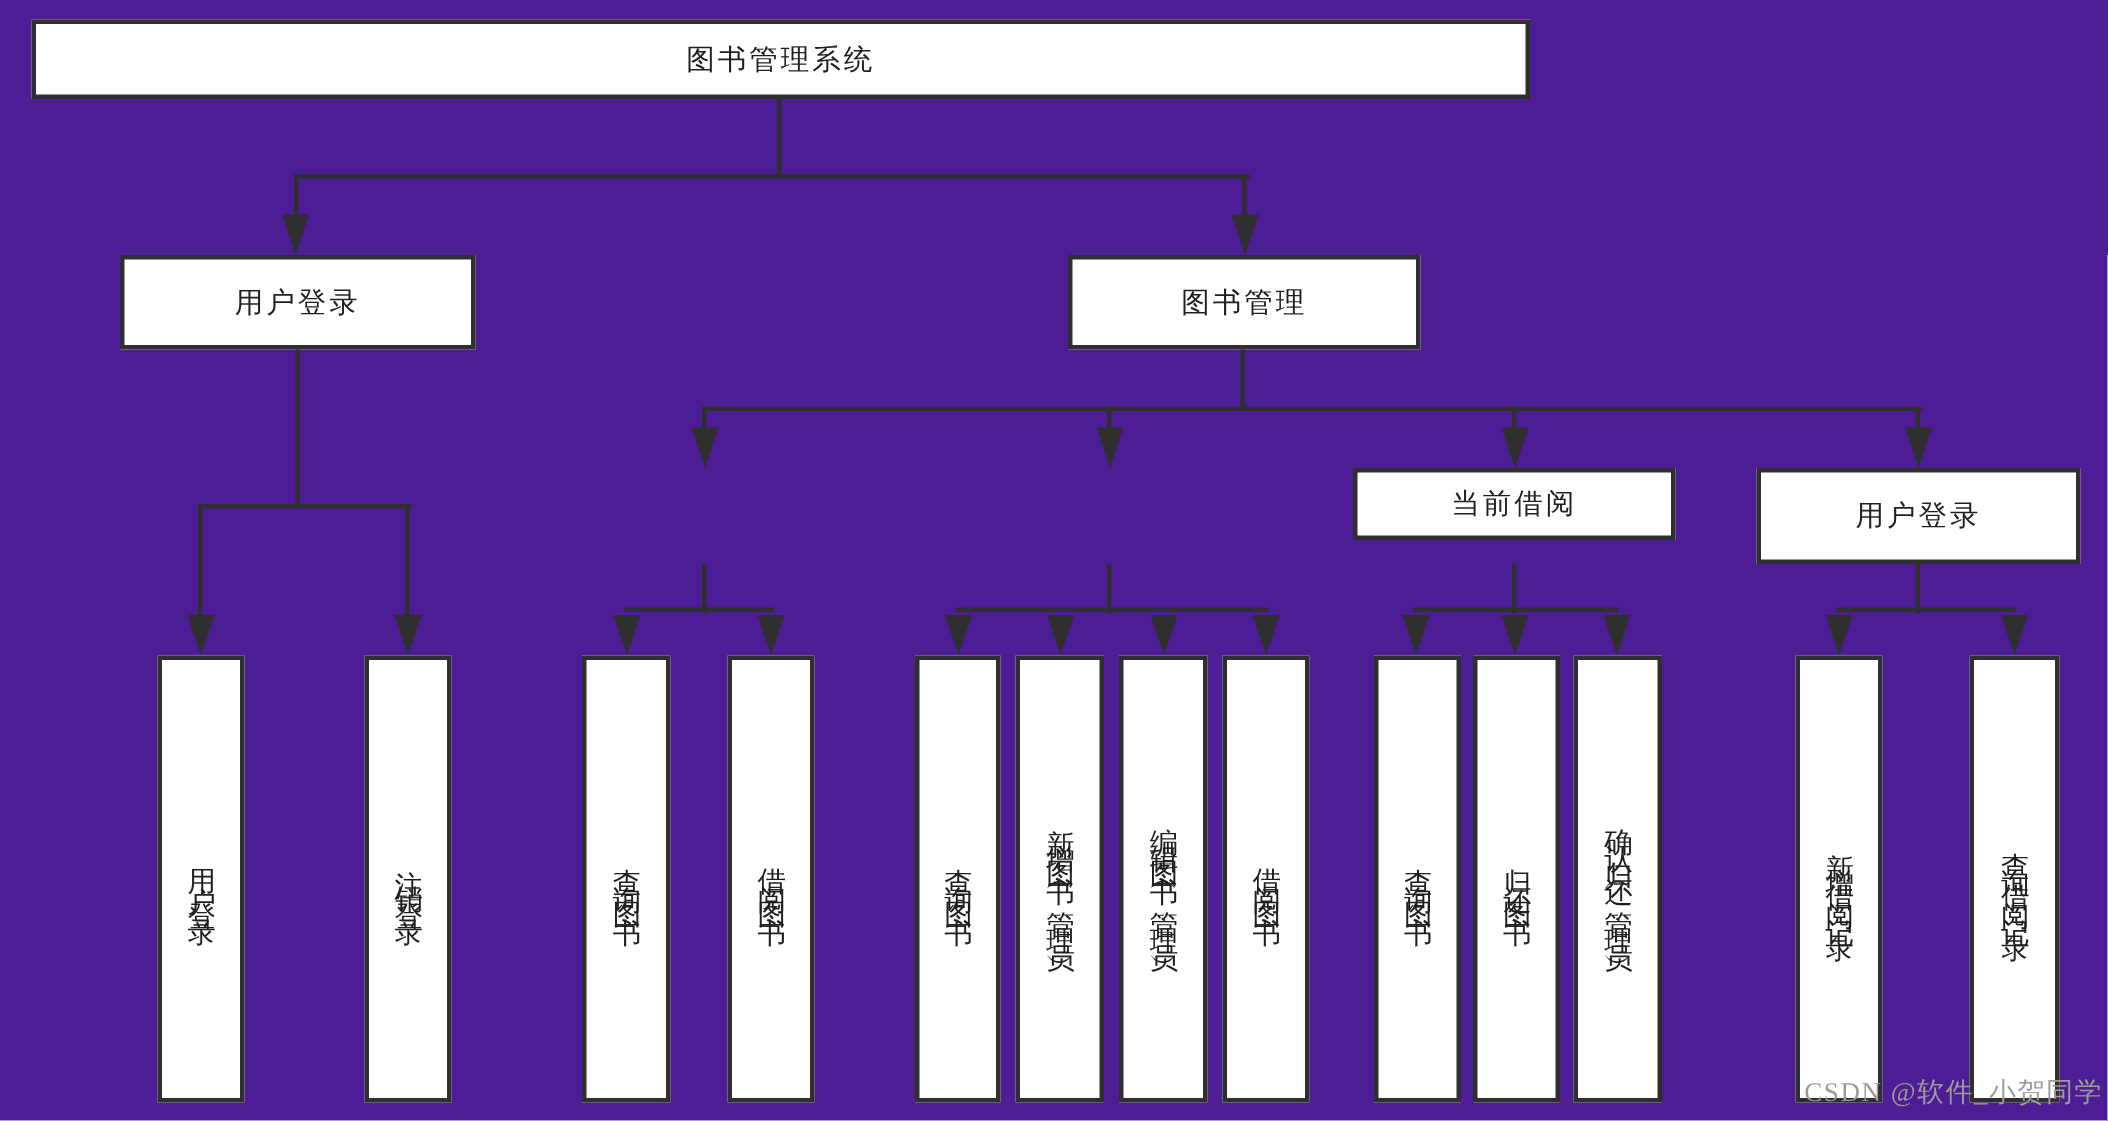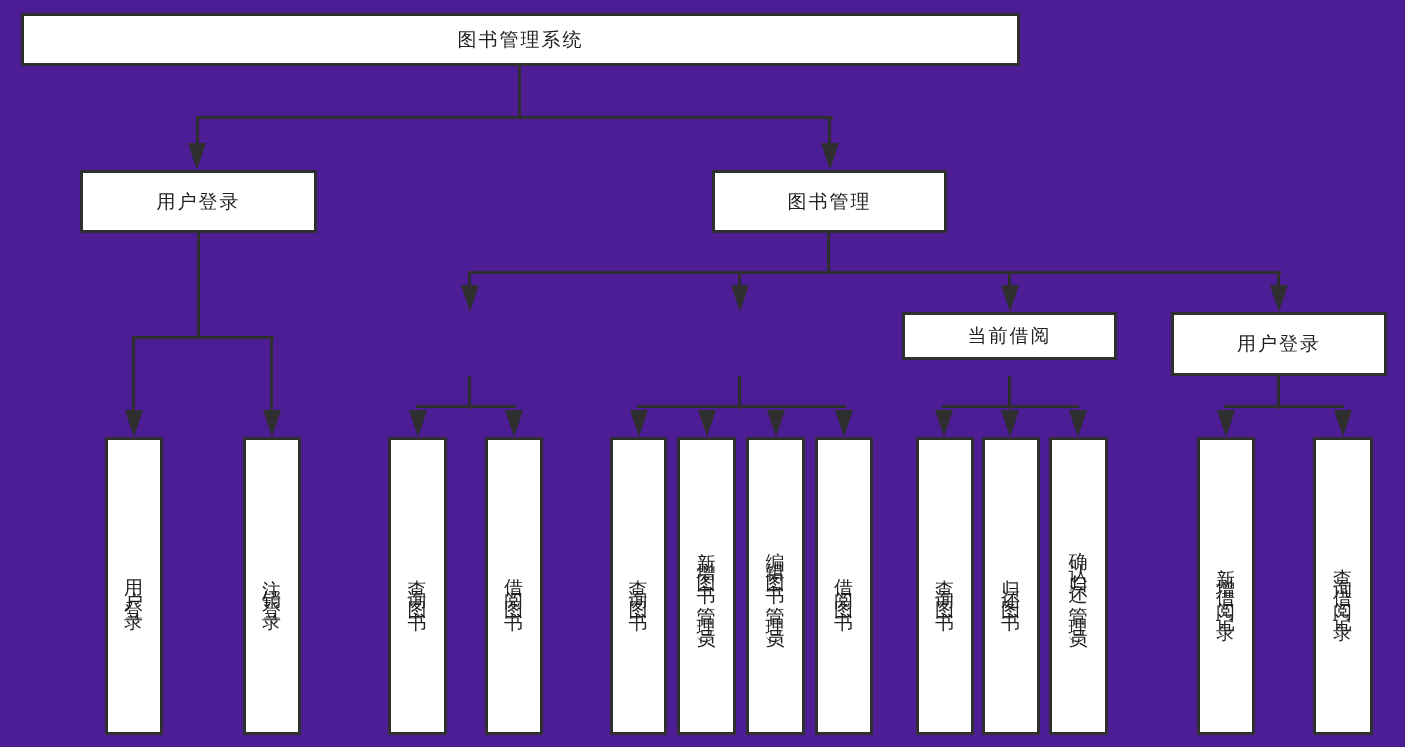--- a/index.html
+++ b/index.html
@@ -168,14 +168,15 @@
     <span>确认归还（管理员）</span>
   </div>
 
   <div class="vbox" style="left:1197px;width:58px">
     <span>新增借阅记录</span>
   </div>
   <div class="vbox" style="left:1313px;width:60px">
     <span>查询借阅记录</span>
   </div>
 
+  <div class="watermark">CSDN @软件_小贺同学</div>
 
 </div>
 
 </body></html>

